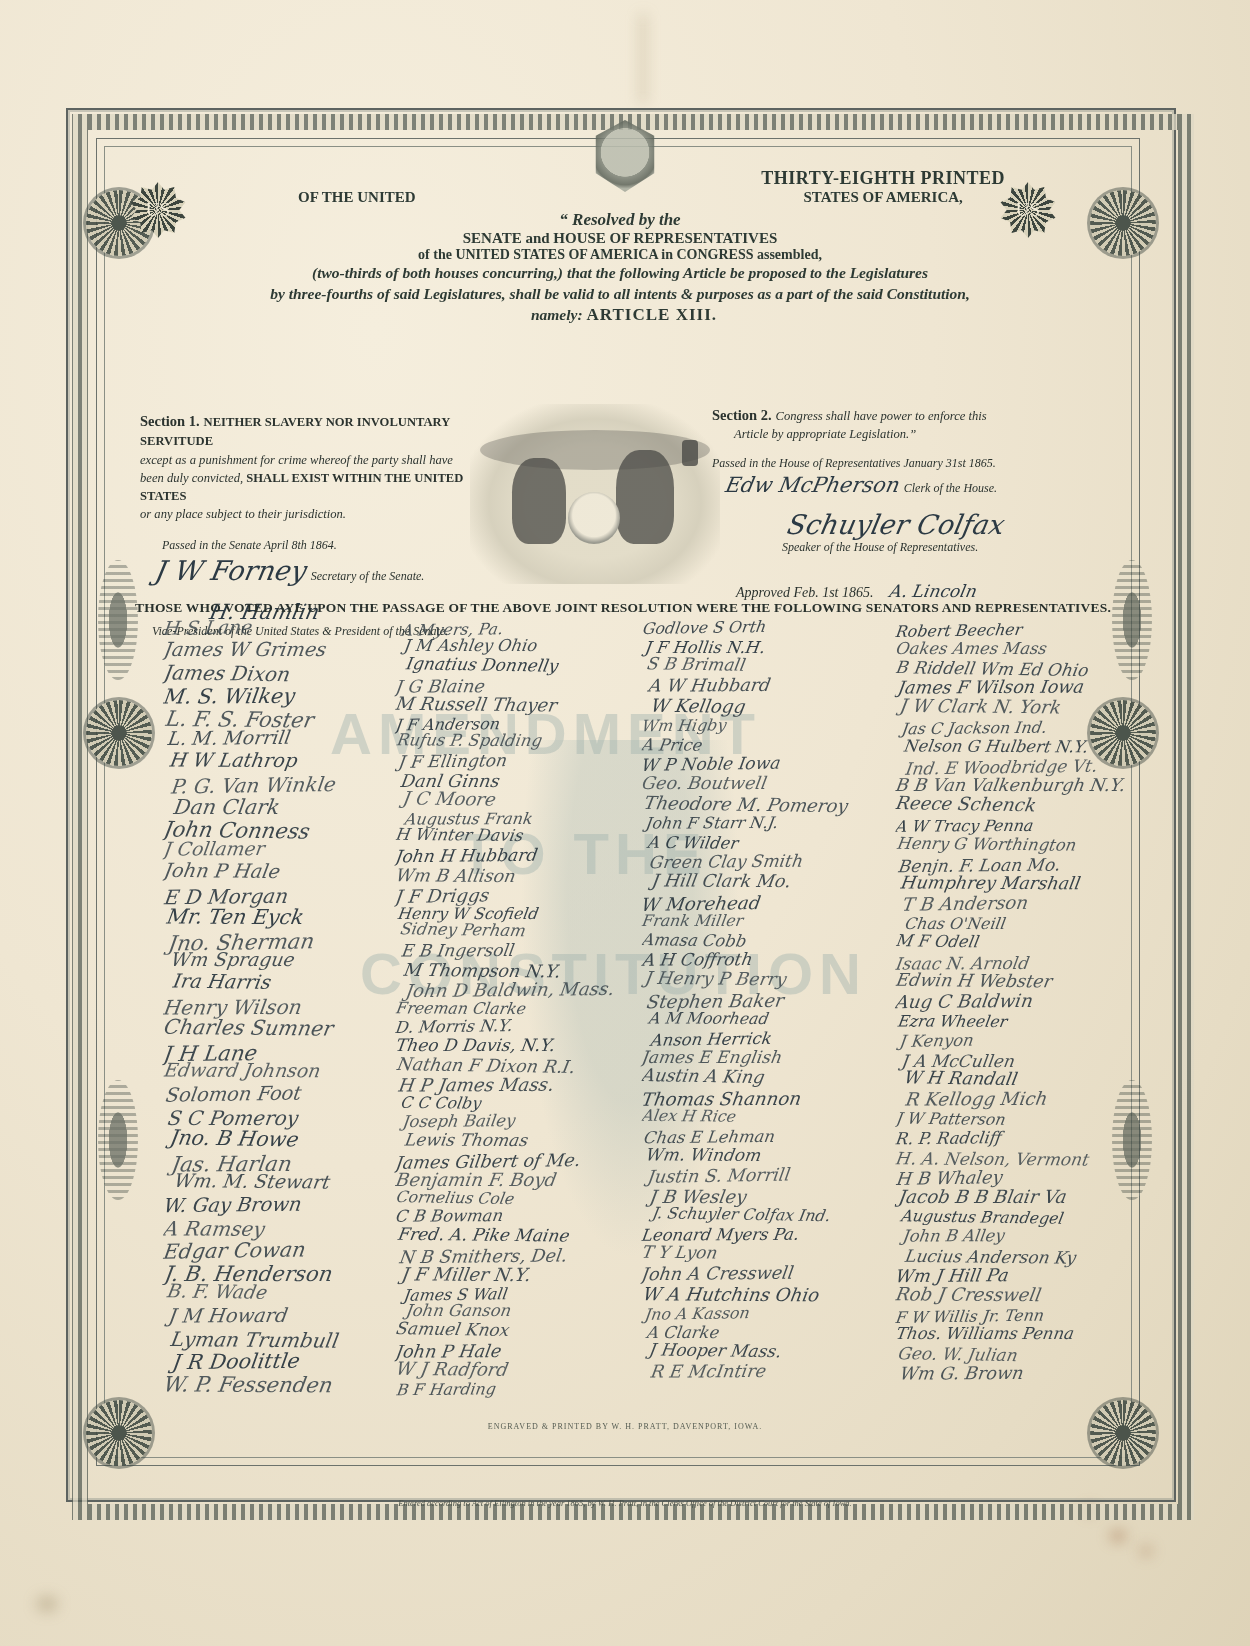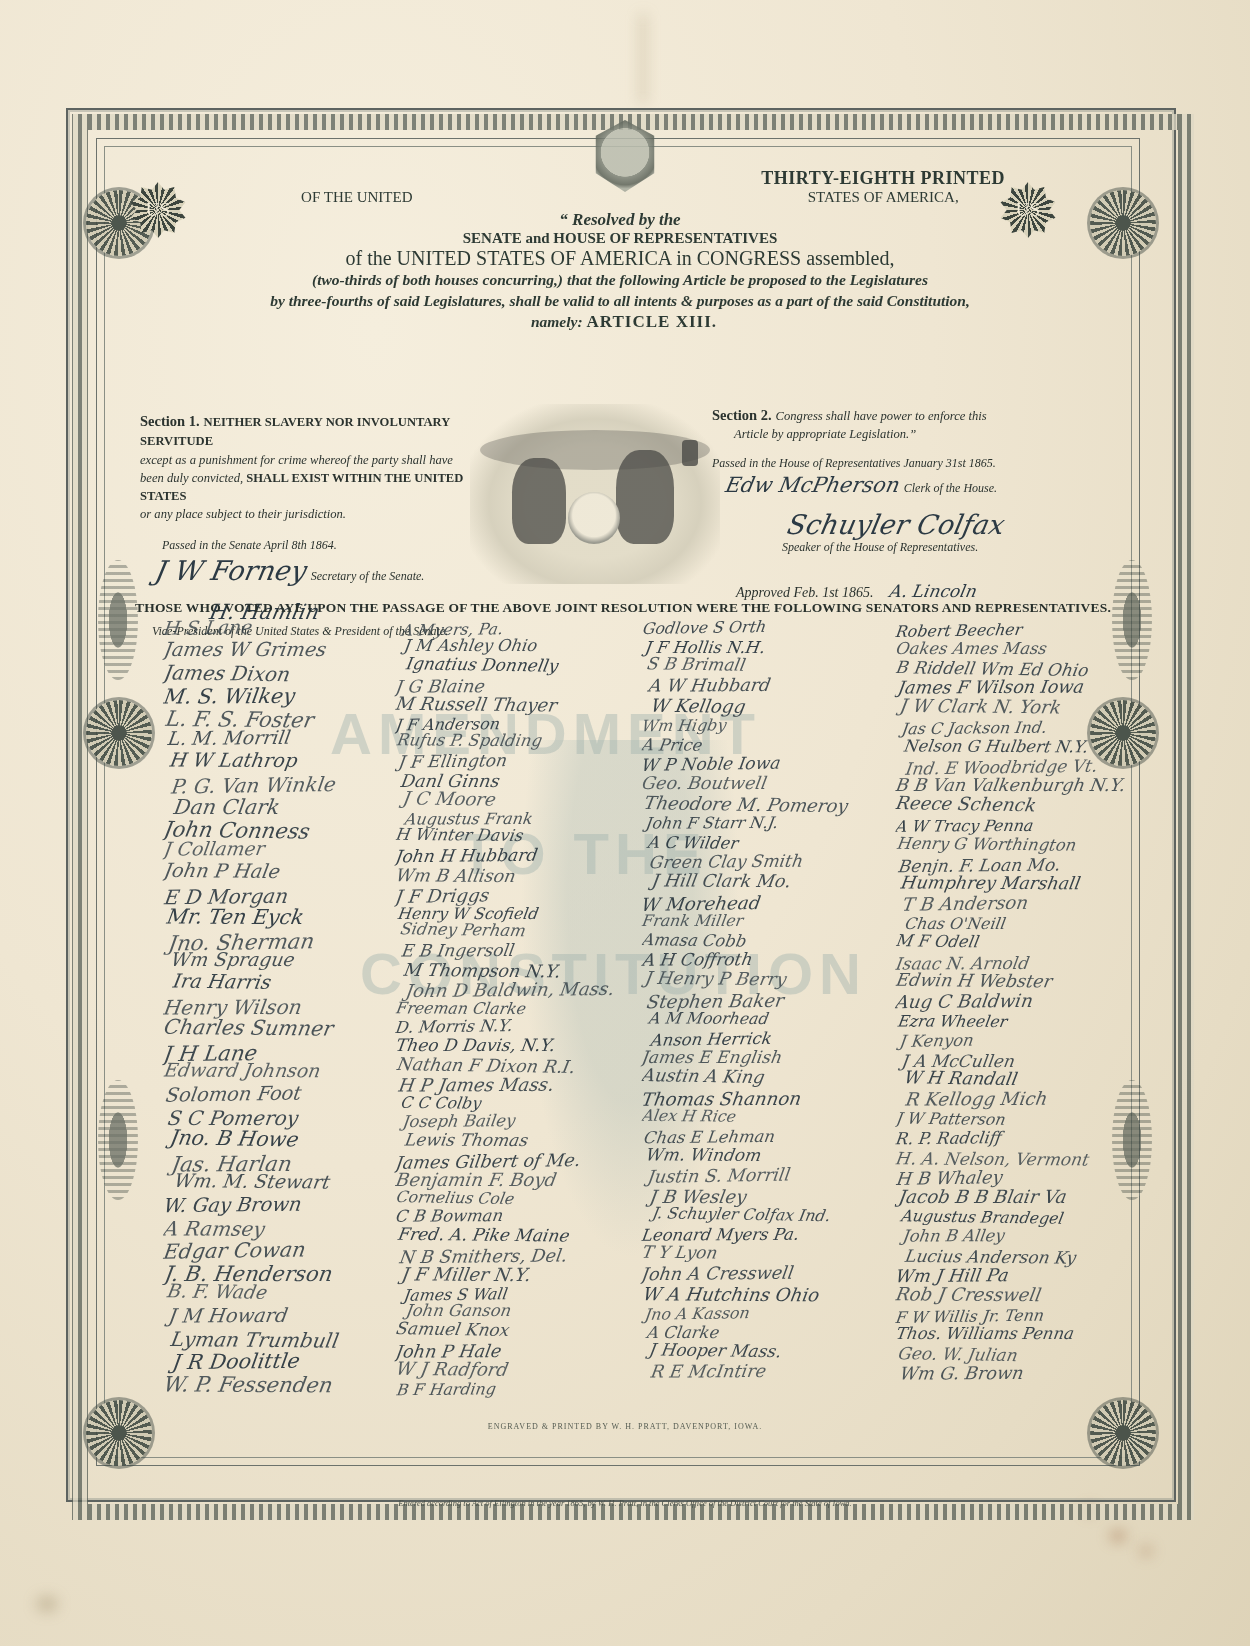--- a/index.html
+++ b/index.html
@@ -68,31 +68,31 @@
       repeating-linear-gradient(0deg, rgba(62,72,65,.5) 0 3px, rgba(230,225,205,.2) 3px 7px);
     border-radius:20px/60px;
     opacity:.75;
   }
   
   #head{position:absolute;left:150px;top:168px;width:940px;text-align:center;color:#2d3a34;}
   .hl1{font-weight:bold;font-size:18px;letter-spacing:.5px;
        font-family:"Liberation Serif",serif;}
   .hl-row{display:flex;justify-content:space-between;align-items:flex-end;}
   .hl-col{width:44%;text-align:center;line-height:1.15;}
-  .hl-sm{font-size:15px;font-weight:normal;}
+  .hl-sm{font-size:15px;font-weight:bold;}
   .hl-prop{font-size:19px;font-weight:bold;margin-top:6px;letter-spacing:.3px;}
   #bigtitle{
     font-size:57px;font-weight:bold;letter-spacing:1px;margin-top:4px;
     color:#20272a;
     text-shadow:2px 2px 0 rgba(120,126,112,.45), -1px -1px 0 rgba(255,255,255,.35);
     font-family:"Liberation Serif",serif;
   }
   .res1{font-size:17px;font-style:italic;font-weight:bold;margin-top:4px;}
   .res2{font-size:15px;font-weight:bold;}
-  .res3{font-size:20px;font-weight:normal;}
+  .res3{font-size:14px;font-weight:bold;}
   .body-line{font-size:15.5px;font-weight:bold;font-style:italic;line-height:1.35;}
   #article{font-size:17px;font-weight:bold;letter-spacing:1px;margin-top:2px;}
   
   #seal{
     position:absolute;left:591px;top:120px;width:68px;height:72px;
     background:radial-gradient(circle at 50% 45%, #b9bcae 0 46%, #7e8479 47%, #5c6359 62%, #a9ada0 70%, #6d7468 100%);
     clip-path:polygon(50% 0,93% 22%,93% 74%,50% 100%,7% 74%,7% 22%);
     opacity:.85;
   }
   

